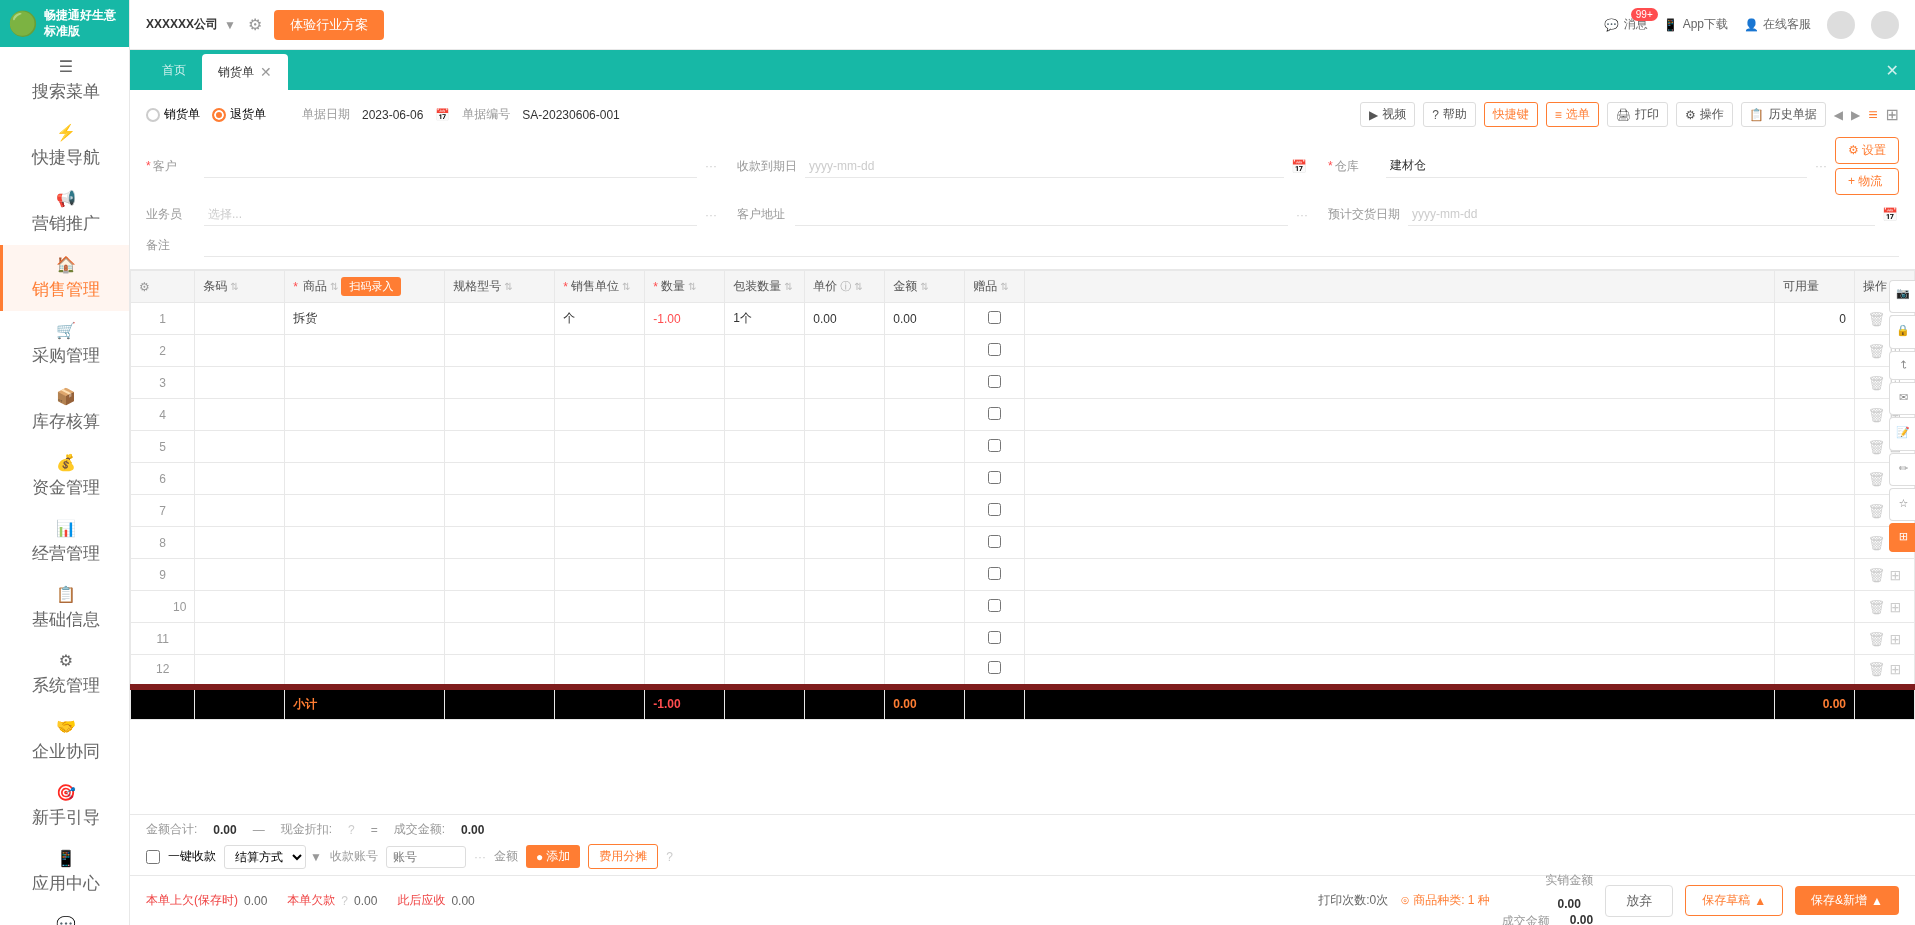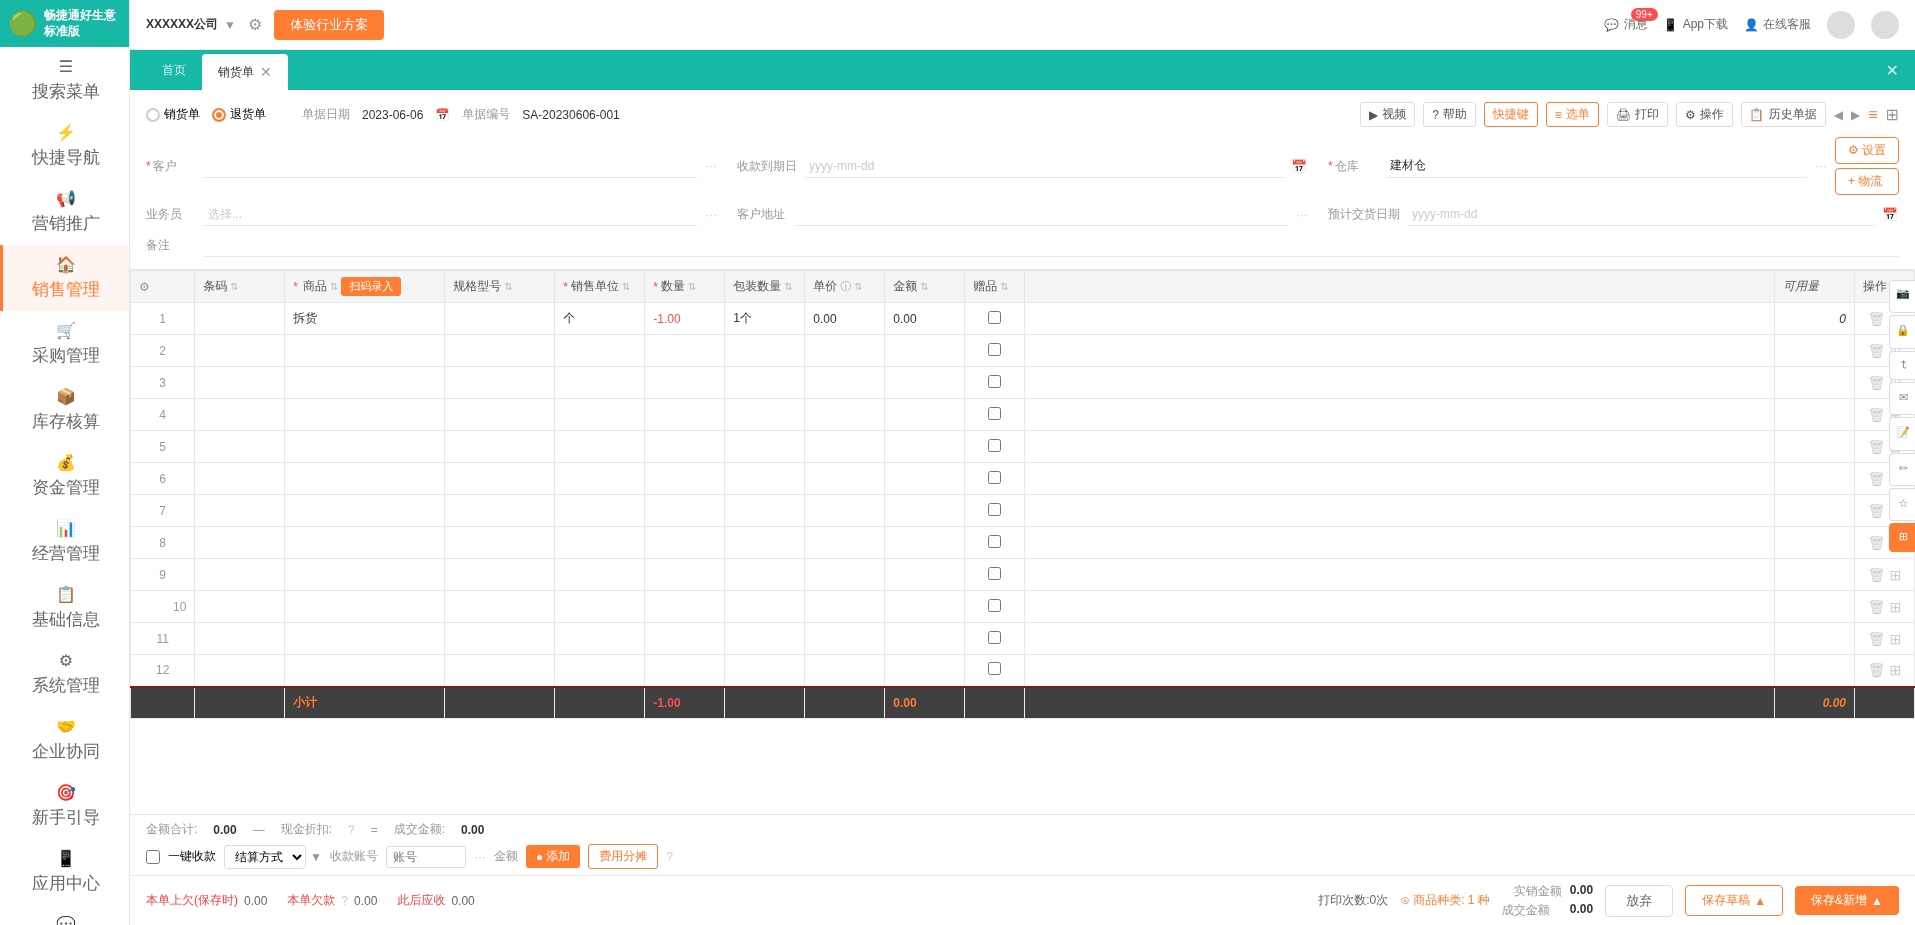--- a/index.html
+++ b/index.html
@@ -58,21 +58,21 @@
 
     
     .table-section { flex: 1; overflow-y: auto; background: #fff; }
     .data-table { width: 100%; border-collapse: collapse; }
     .data-table th { background: #f5f5f5; border: 1px solid #e8e8e8; padding: 6px 8px; text-align: left; font-weight: normal; color: #555; white-space: nowrap; position: sticky; top: 0; z-index: 2; }
     .data-table td { border: 1px solid #e8e8e8; padding: 6px 8px; color: #333; height: 32px; }
     .scan-btn { background: #ff7d33; color: #fff; border: none; border-radius: 3px; padding: 2px 8px; font-size: 11px; cursor: pointer; }
     .th-sort { display: flex; align-items: center; gap: 3px; }
     .sort-icon { color: #bbb; font-size: 10px; }
     .checkbox-cell { text-align: center; }
-    .subtotal-row td { background: #404040; font-weight: bold; color: #ff7d33; border-top: 2px solid #7f1d1d; }
+    .subtotal-row td { background: #000000; font-weight: bold; color: #ff7d33; border-top: 6px solid #7f1d1d; }
 
     
     .footer-area { background: #fff; border-top: 1px solid #e8e8e8; padding: 6px 16px; flex-shrink: 0; }
     .footer-top { display: flex; align-items: center; gap: 16px; margin-bottom: 6px; }
     .footer-label { color: #999; }
     .footer-value { color: #333; font-weight: bold; }
     .footer-dash { color: #999; }
     .footer-bottom { display: flex; align-items: center; gap: 8px; }
     .footer-checkbox { width: 14px; height: 14px; }
     .footer-select { border: 1px solid #ddd; border-radius: 3px; padding: 3px 6px; font-size: 12px; background: #fff; }
@@ -96,21 +96,21 @@
     .col-num { width: 36px; text-align: center; }
     .col-barcode { width: 90px; }
     .col-product { width: 160px; }
     .col-spec { width: 110px; }
     .col-unit { width: 90px; }
     .col-qty { width: 80px; }
     .col-pkgqty { width: 80px; }
     .col-price { width: 80px; }
     .col-amount { width: 80px; }
     .col-gift { width: 60px; }
-    .col-avail { width: 80px; text-align: right; font-style: italic; }
+    .col-avail { width: 80px; text-align: right; }
     .col-op { width: 60px; text-align: center; }
 
     .op-icons { display: flex; gap: 4px; justify-content: center; }
     .op-icon { color: #ccc; cursor: pointer; font-size: 14px; }
 
     .gear-icon-th { color: #999; cursor: pointer; }
     .info-icon { color: #aaa; cursor: pointer; font-size: 11px; }
   </style>
 </head>
 <body>
@@ -719,21 +719,21 @@
     </div>
     <div class="bottom-right">
       <span class="bottom-print">打印次数:0次</span>
       <span class="product-count">
         <span>⊙ </span>
         <span>商品种类:</span>
         <span style="color:#ff7d33;">1</span>
         <span>种</span>
       </span>
       <div style="display:flex;flex-direction:column;align-items:flex-end;gap:2px;font-size:11px;">
-        <div style="display:flex;gap:8px;">
+        <div style="display:flex;gap:8px;align-items:center;flex-direction:column;">
           <span style="color:#999;">实销金额</span>
           <span style="font-weight:bold;color:#333;">0.00</span>
         </div>
         <div style="display:flex;gap:20px;align-items:flex-start;">
           <span style="color:#999;">成交金额</span>
           <span style="font-weight:bold;color:#333;">0.00</span>
         </div>
       </div>
       <button class="btn-abandon">放弃</button>
       <button class="btn-save-draft">

